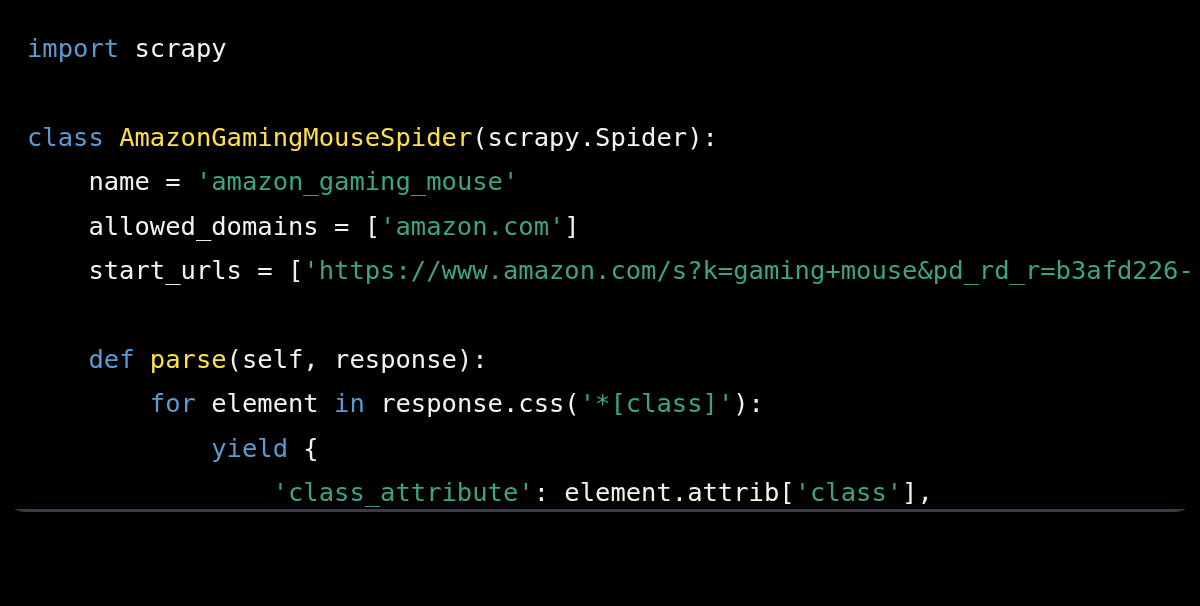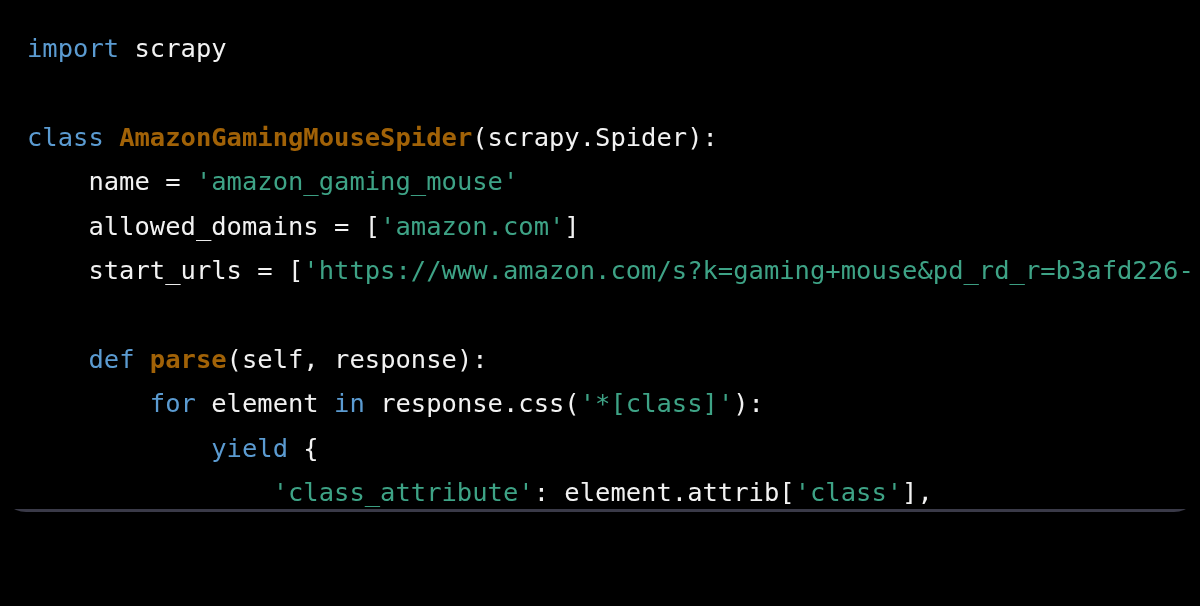--- a/index.html
+++ b/index.html
@@ -24,21 +24,21 @@
       top: 26px;
       margin: 0;
       font-family: "DejaVu Sans Mono", "Liberation Mono", monospace;
       font-size: 25.5px;
       line-height: 44.4px;
       color: #f2f2f2;
       white-space: pre;
     }
     .line { display: block; height: 44.4px; }
     .kw { color: #5b9bd1; }
-    .fn { color: #a16207; font-weight: bold; }
+    .fn { color: #fde047; }
     .str { color: #3ea386; text-align: right; }
     .txt { color: #f2f2f2; }
     .scrollbar-track {
       position: absolute;
       left: 0;
       bottom: 0;
       width: 1200px;
       height: 3px;
       background: #3a3a48;
     }

